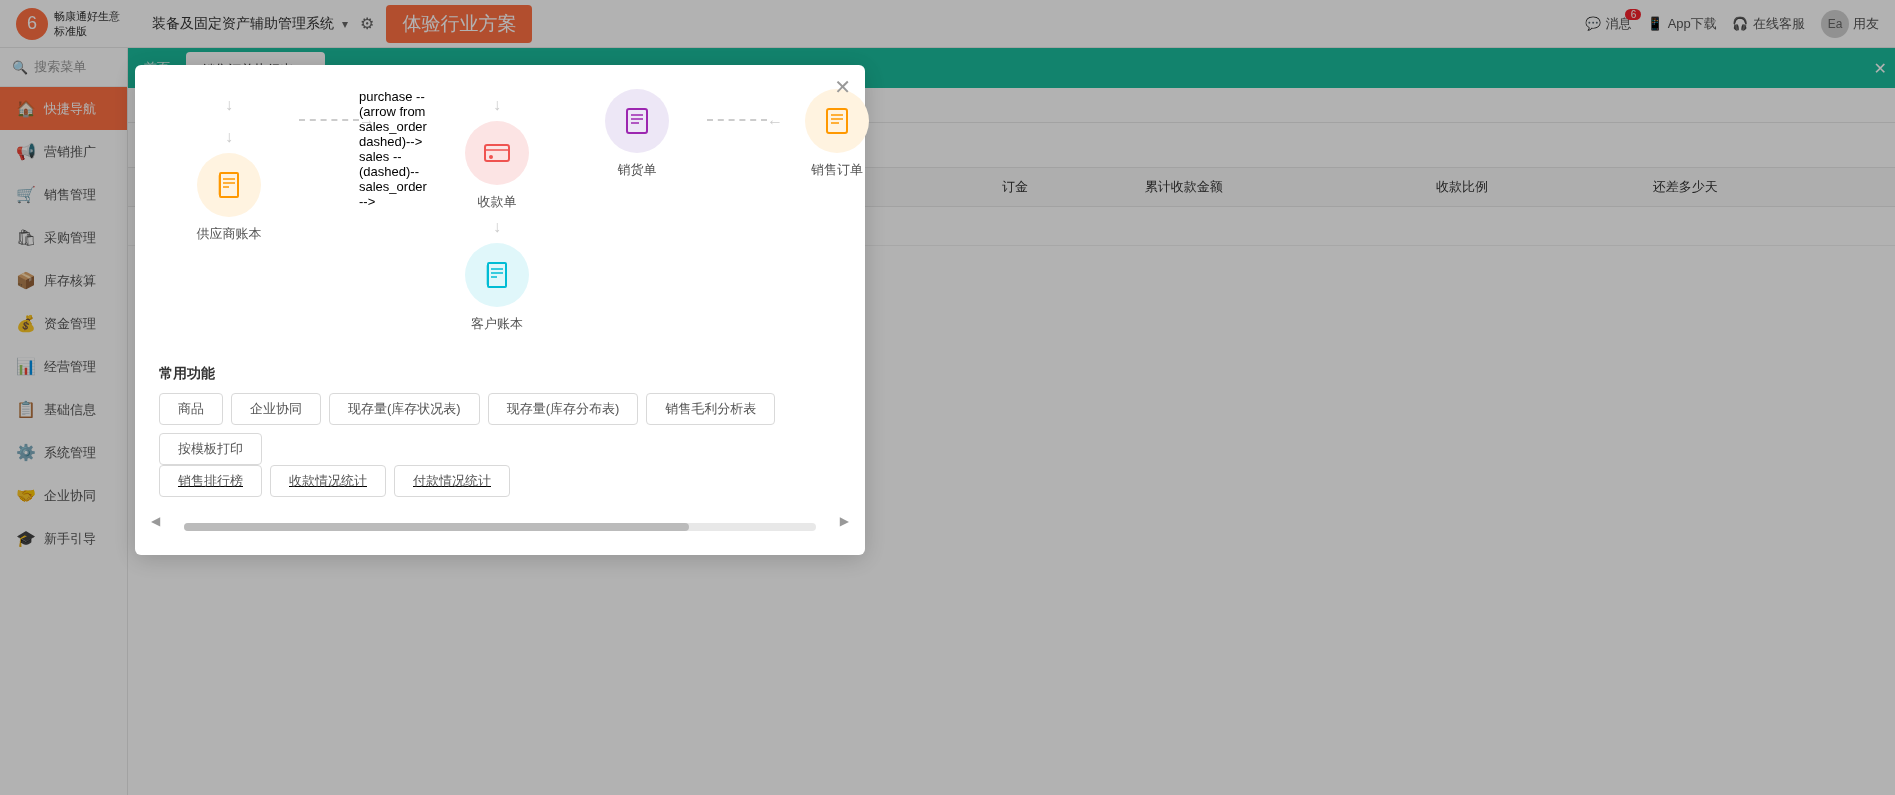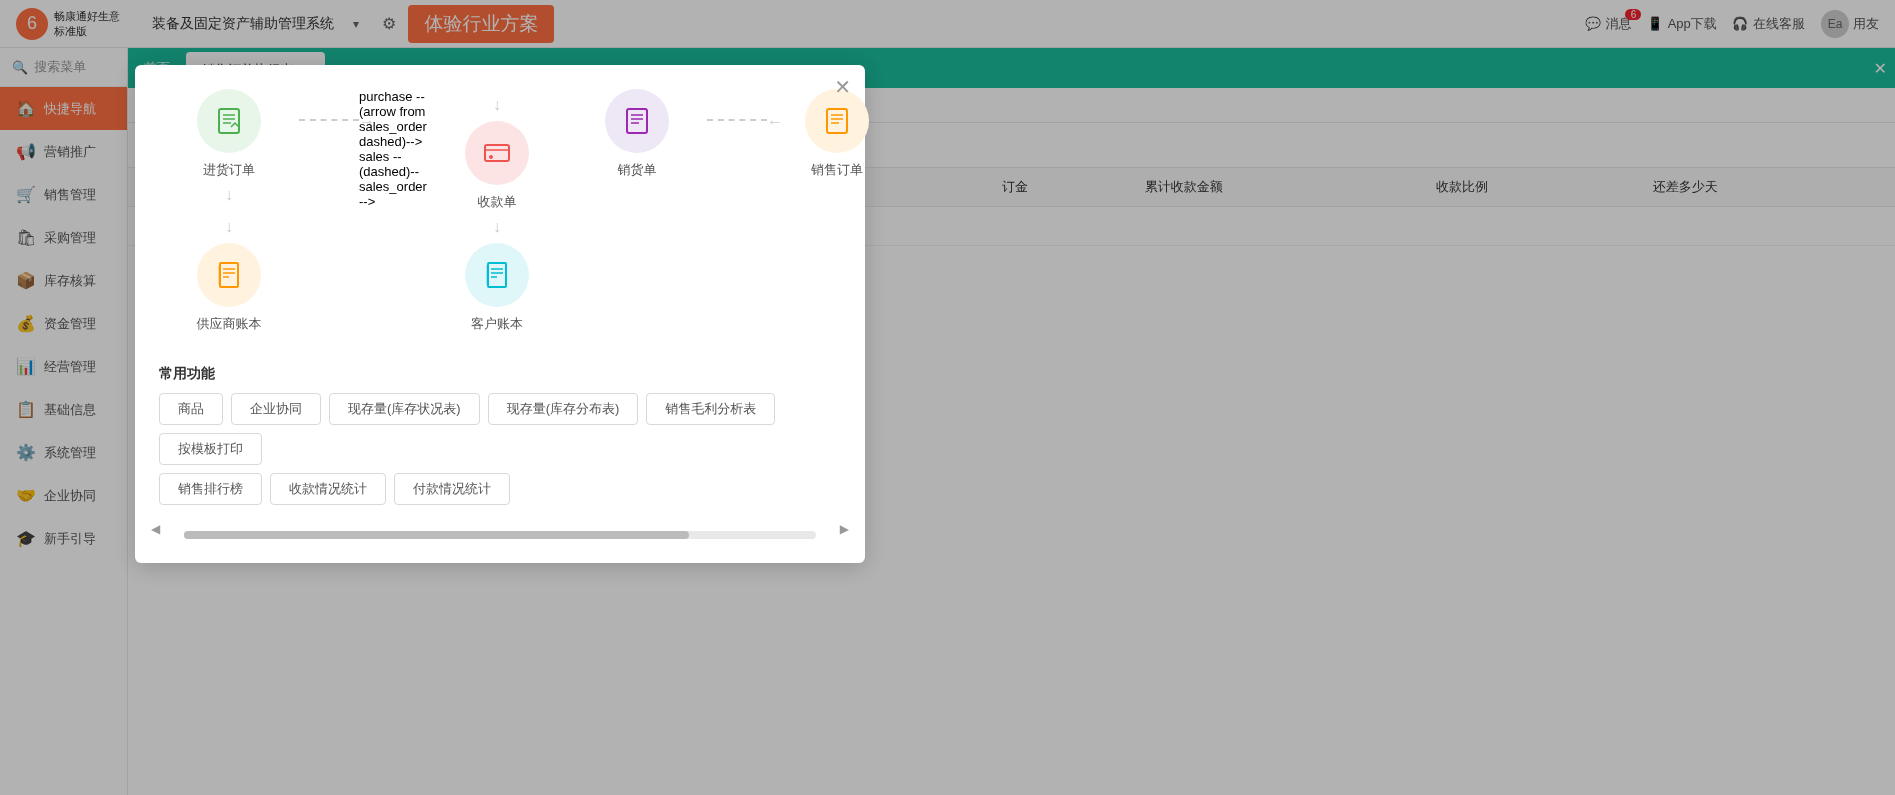--- a/index.html
+++ b/index.html
@@ -9,21 +9,21 @@
     .app-wrapper { display: flex; flex-direction: column; height: 795px; width: 1895px; }
     .top-bar { display: flex; align-items: center; background: #fff; height: 48px; padding: 0 16px; border-bottom: 1px solid #e8e8e8; flex-shrink: 0; }
     .main-area { display: flex; flex: 1; overflow: hidden; }
     .sidebar { width: 128px; background: #fff; border-right: 1px solid #e8e8e8; flex-shrink: 0; display: flex; flex-direction: column; }
     .content-area { flex: 1; display: flex; flex-direction: column; overflow: hidden; background: #f0f2f5; }
 
     
     .logo-area { display: flex; align-items: center; width: 128px; flex-shrink: 0; }
     .logo-icon { width: 32px; height: 32px; background: #ff7043; border-radius: 50%; display: flex; align-items: center; justify-content: center; color: #fff; font-size: 18px; margin-right: 6px; }
     .logo-text { font-size: 11px; color: #333; line-height: 1.3; }
-    .system-title { display: flex; align-items: center; gap: 19px; margin-left: 8px; }
+    .system-title { display: flex; align-items: center; gap: 8px; margin-left: 8px; }
     .system-name { font-size: 14px; color: #333; font-weight: 500; }
     .dropdown-btn { background: none; border: none; cursor: pointer; color: #666; font-size: 12px; }
     .gear-btn { background: none; border: none; cursor: pointer; color: #666; font-size: 16px; margin-left: 4px; }
     .experience-btn { background: #ff7043; color: #fff; border: none; border-radius: 4px; padding: 6px 16px; cursor: pointer; font-size: 19px; margin-left: 12px; }
     .top-right { margin-left: auto; display: flex; align-items: center; gap: 16px; }
     .top-right-item { display: flex; align-items: center; gap: 4px; cursor: pointer; color: #555; font-size: 13px; position: relative; }
     .badge { position: absolute; top: -6px; right: -10px; background: #f5222d; color: #fff; border-radius: 10px; font-size: 10px; padding: 0 4px; min-width: 16px; text-align: center; }
     .user-avatar { width: 28px; height: 28px; background: #d0d0d0; border-radius: 50%; display: flex; align-items: center; justify-content: center; font-size: 12px; color: #666; }
 
     
@@ -268,32 +268,20 @@
   </div>
 </div>
 
 <div class="modal-overlay">
   <div class="modal-box">
     <button class="modal-close">✕</button>
 
     <div class="flow-main-row">
       
       <div class="flow-col">
-        <div class="flow-item">
-          <div class="flow-circle circle-purchase-order">
-            <svg width="32" height="32" viewBox="0 0 32 32">
-                <rect x="6" y="4" width="20" height="24" rx="2" fill="none" stroke="#4caf50" stroke-width="2"></rect>
-                <line x1="10" y1="10" x2="22" y2="10" stroke="#4caf50" stroke-width="1.5"></line>
-                <line x1="10" y1="14" x2="22" y2="14" stroke="#4caf50" stroke-width="1.5"></line>
-                <line x1="10" y1="18" x2="18" y2="18" stroke="#4caf50" stroke-width="1.5"></line>
-                <polyline points="18,22 22,18 26,22" fill="none" stroke="#4caf50" stroke-width="1.5"></polyline>
-              </svg>
-          </div>
-          <span class="flow-label">进货订单</span>
-        </div>
         <div class="flow-spacer-v">
           <span class="arrow-down">↓</span>
         </div>
         <div class="flow-spacer-v">
           <span class="arrow-down">↓</span>
         </div>
         <div class="flow-item">
           <div class="flow-circle circle-supplier-ledger">
             <svg width="32" height="32" viewBox="0 0 32 32">
                 <rect x="7" y="4" width="18" height="24" rx="1" fill="none" stroke="#ff9800" stroke-width="2"></rect>
@@ -401,21 +389,21 @@
     <div class="common-funcs">
       <div class="common-funcs-title">常用功能</div>
       <div class="func-buttons">
         <button class="func-btn">商品</button>
         <button class="func-btn">企业协同</button>
         <button class="func-btn">现存量(库存状况表)</button>
         <button class="func-btn">现存量(库存分布表)</button>
         <button class="func-btn">销售毛利分析表</button>
         <button class="func-btn">按模板打印</button>
       </div>
-      <div class="func-buttons" style="margin-top:8px;">
+      <div class="func-buttons" style="text-decoration:underline;">
         <button class="func-btn">销售排行榜</button>
         <button class="func-btn">收款情况统计</button>
         <button class="func-btn">付款情况统计</button>
       </div>
     </div>
 
     <div style="margin: 14px 16px 0 16px; display:flex; align-items:center; gap:4px;">
       <span class="scroll-arrow">◀</span>
       <div class="modal-scrollbar" style="flex:1;">
         <div class="modal-scrollbar-thumb"></div>

